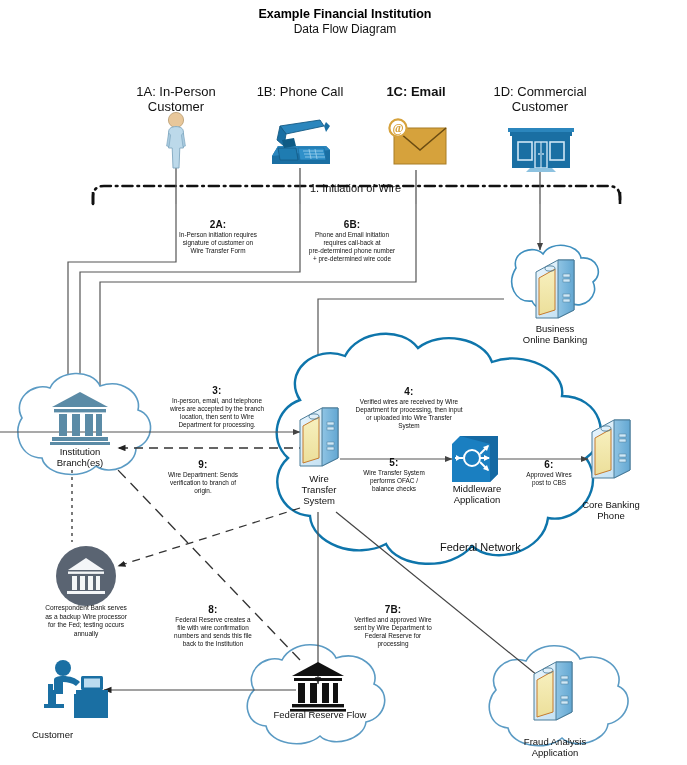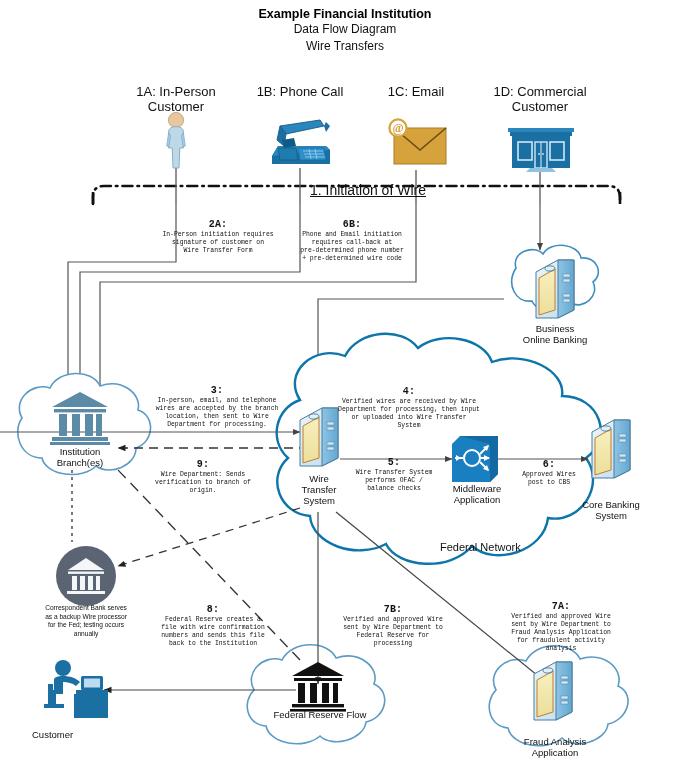--- a/index.html
+++ b/index.html
@@ -37,41 +37,39 @@
   }
   
   .src-label {
     font-size: 13px; color: #111;
   }
   
   .step {
     position: absolute;
     text-align: center;
     color: #111;
-    font-family: Liberation Mono, monospace;
   }
   .step .num {
     display: block;
     font-size: 10px;
     font-weight: bold;
     letter-spacing: .2px;
     line-height: 1.15;
   }
   .step .body {
     display: block;
     font-size: 6.4px;
     line-height: 1.25;
     white-space: pre-line;
   }
   .flowlabel {
     position: absolute;
-    font-size: 14px;
+    font-size: 11px;
     color: #111;
     white-space: nowrap;
-    text-decoration: underline;
   }
   .nodelabel {
     position: absolute;
     font-size: 9.5px;
     color: #111;
     text-align: center;
     line-height: 1.15;
     white-space: pre-line;
   }
   .nodelabel.small { font-size: 6.6px; line-height:1.3; }
@@ -366,26 +364,25 @@
       <rect x="41" y="16" width="22" height="14" rx="1.5" fill="#1a6fa3"></rect>
       <rect x="44" y="18.5" width="16" height="9" fill="#bcdcf0"></rect>
       <rect x="36" y="30" width="32" height="4" fill="#1a6fa3"></rect>
       <rect x="34" y="34" width="34" height="24" fill="#1a6fa3"></rect>
     </g>
   </svg>
 
 
   <div class="lbl title-sub" style="left:190px; top:23px; width:310px;">Data Flow Diagram</div>
   <div class="lbl title-main" style="left:190px; top:7px; width:310px;">Example Financial Institution</div>
-  <div class="lbl title-sub" style="left:190px; top:40px; width:310px;">Wire Transfers</div>
 
   <div class="lbl src-label" style="left:116px; top:85px; width:120px;">1A: In-Person
 Customer</div>
   <div class="lbl src-label" style="left:240px; top:85px; width:120px;">1B: Phone Call</div>
-  <div class="lbl src-label" style="left:356px; top:85px; width:120px;">1C: Email</div>
+  <div class="lbl src-label" style="left:356px; top:85px; width:120px;font-weight:bold;">1C: Email</div>
   <div class="lbl src-label" style="left:480px; top:85px; width:120px;">1D: Commercial
 Customer</div>
 
   <div class="flowlabel" style="left:310px; top:182px;">1. Initiation of Wire</div>
   <div class="netlabel" style="left:440px; top:541px;">Federal Network</div>
 
   <div class="step" style="left:160px; top:219px; width:116px;">
     <span class="num">2A:</span>
     <span class="body">In-Person initiation requires
 signature of customer on
@@ -423,28 +420,20 @@
 performs OFAC /
 balance checks</span>
   </div>
 
   <div class="step" style="left:506px; top:459px; width:86px;">
     <span class="num">6:</span>
     <span class="body">Approved Wires
 post to CBS</span>
   </div>
 
-  <div class="step" style="left:496px; top:601px; width:130px;">
-    <span class="num">7A:</span>
-    <span class="body">Verified and approved Wire
-sent by Wire Department to
-Fraud Analysis Application
-for fraudulent activity
-analysis</span>
-  </div>
 
   <div class="step" style="left:330px; top:604px; width:126px;">
     <span class="num">7B:</span>
     <span class="body">Verified and approved Wire
 sent by Wire Department to
 Federal Reserve for
 processing</span>
   </div>
 
   <div class="step" style="left:148px; top:604px; width:130px;">
@@ -469,21 +458,21 @@
 Online Banking</div>
 
   <div class="nodelabel" style="left:276px; top:474px; width:86px;">Wire
 Transfer
 System</div>
 
   <div class="nodelabel" style="left:434px; top:484px; width:86px;">Middleware
 Application</div>
 
   <div class="nodelabel" style="left:556px; top:500px; width:110px;">Core Banking
-System</div>
+Phone</div>
 
   <div class="nodelabel small" style="left:12px; top:604px; width:148px;">Correspondent Bank serves
 as a backup Wire processor
 for the Fed; testing occurs
 annually</div>
 
   <div class="nodelabel" style="left:266px; top:710px; width:108px;">Federal Reserve Flow</div>
 
   <div class="nodelabel" style="left:502px; top:737px; width:106px;">Fraud Analysis
 Application</div>

